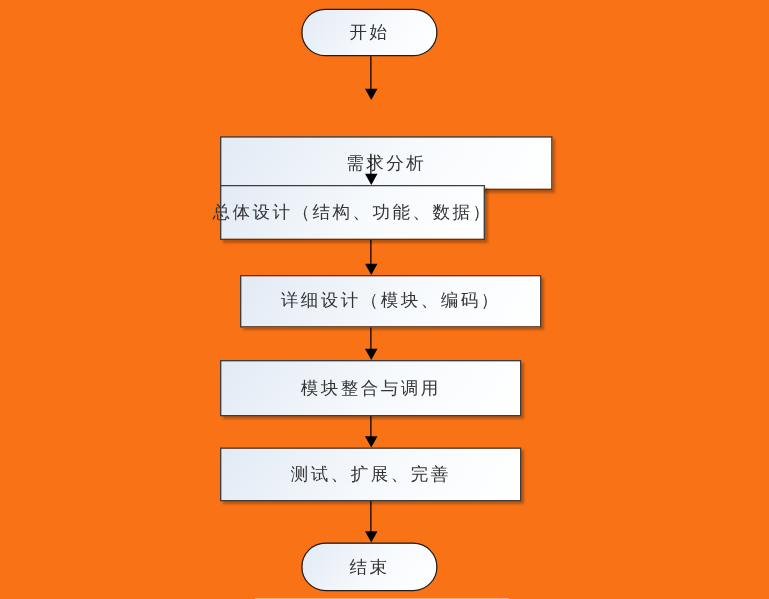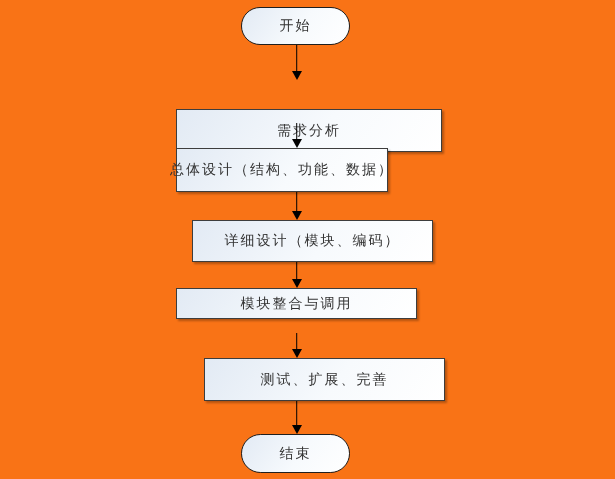--- a/index.html
+++ b/index.html
@@ -96,30 +96,30 @@
 
   <div class="node process" style="left:176px; top:220px; width:241px; height:42px;margin-left:16px;">
     <span>详细设计（模块、编码）</span>
   </div>
 
   <div class="connector" style="top:262px; height:26px;">
     <div class="line"></div>
     <div class="head"></div>
   </div>
 
-  <div class="node process" style="left:176px; top:288px; width:241px; height:31px;">
+  <div class="node process" style="left:176px; top:288px; width:241px; height:45px;">
     <span>模块整合与调用</span>
   </div>
 
   <div class="connector" style="top:333px; height:25px;">
     <div class="line"></div>
     <div class="head"></div>
   </div>
 
-  <div class="node process" style="left:176px; top:358px; width:241px; height:43px;margin-left:28px;">
+  <div class="node process" style="left:176px; top:358px; width:241px; height:43px;">
     <span>测试、扩展、完善</span>
   </div>
 
   <div class="connector" style="top:401px; height:33px;">
     <div class="line"></div>
     <div class="head"></div>
   </div>
 
   <div class="node terminator" style="left:241px; top:434px; width:109px; height:39px;justify-content:center;">
     <span>结束</span>

